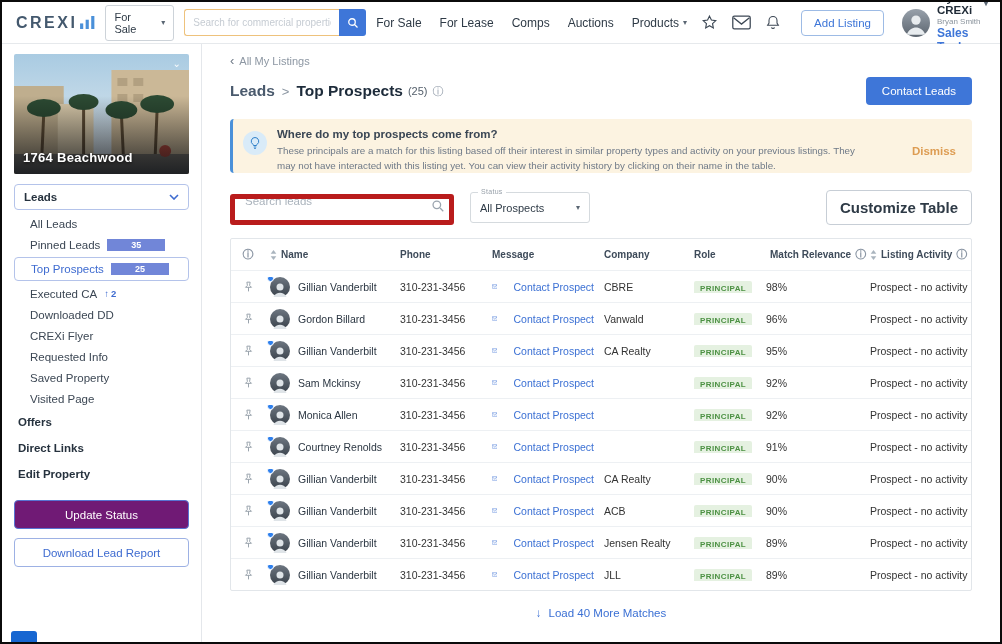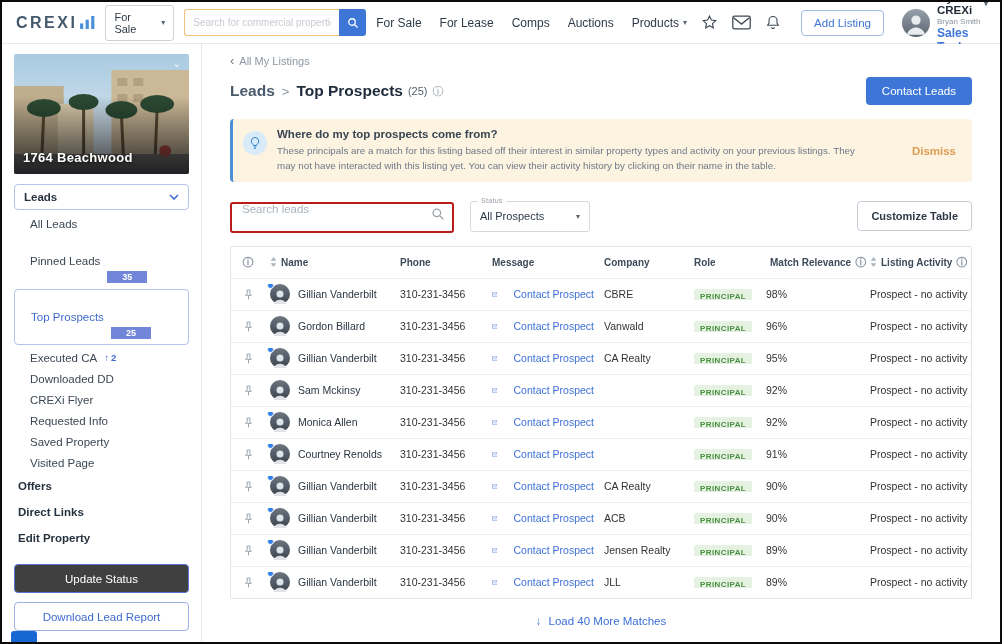--- a/index.html
+++ b/index.html
@@ -34,53 +34,53 @@
   .sidebar { width:200px; min-width:200px; border-right:1px solid #e4e7eb; padding:10px 12px 0; background:#fff; }
   .prop-image { position:relative; width:100%; height:120px; border-radius:2px; overflow:hidden; cursor:pointer; }
   .prop-image svg { display:block; width:100%; height:100%; }
   .prop-name { position:absolute; left:9px; bottom:9px; color:#fff; font-size:13px; font-weight:700; letter-spacing:.3px; text-shadow:0 1px 3px rgba(0,0,0,.65); }
   .img-chevron { position:absolute; top:4px; right:8px; color:rgba(255,255,255,.92); font-size:10px; }
   .menu { margin-top:10px; font-size:11.5px; color:#3c4754; }
   .menu-section { font-weight:700; color:#26323e; padding:7px 4px; cursor:pointer; }
   .leads-box { display:flex; align-items:center; justify-content:space-between; border:1px solid #b4c3ea; border-radius:4px; padding:6px 9px; font-weight:700; color:#26323e; cursor:pointer; margin:1px 0 3px; }
   .subitem { display:flex; align-items:center; gap:7px; padding:4.5px 4px 4.5px 16px; cursor:pointer; }
   .subitem.boxed { border:1px solid #b4c3ea; border-radius:4px; color:#3e6bd0; padding:5px 9px 5px 16px; margin:2px 0; }
-  .pill { background:#7186d8; color:#fff; font-size:9px; font-weight:700; padding:1px 15px; border-radius:0;margin-top:32px; }
+  .pill { background:#7186d8; color:#fff; font-size:9px; font-weight:700; padding:1px 24px; border-radius:0; }
   .delta { color:#3e6bd0; font-size:9.5px; font-weight:700; display:flex; gap:2px; align-items:center; }
   .side-btn { display:block; width:100%; height:29px; border-radius:4px; font-size:11.5px; cursor:pointer; font-family:inherit; }
-  .update-btn { margin-top:13px; background:#404040; border:1px solid #5873d2; color:#fff; }
+  .update-btn { margin-top:13px; background:#701a75; border:1px solid #5873d2; color:#fff; }
   .download-btn { margin-top:9px; background:#fff; border:1px solid #9db1e4; color:#3e6bd0; }
 
   
   .main { flex:1; padding:10px 28px 0; overflow:hidden; background:#fff; }
   .back-link { display:flex; align-items:center; gap:5px; font-size:11px; color:#8d97a3; cursor:pointer; width:max-content; }
   .back-link .chev { font-size:13px; color:#707b88; line-height:1; }
   .title-row { display:flex; align-items:center; margin-top:10px; }
   .bc-parent { font-size:15.5px; font-weight:700; color:#4a5a6d; cursor:pointer; }
   .bc-sep { font-size:13px; color:#8a95a1; margin:0 7px; }
   .bc-current { font-size:15.5px; font-weight:700; color:#1d2b3a; }
   .bc-count { font-size:11px; color:#55606c; margin-left:5px; }
   .info-i { color:#8a95a3; font-size:11px; margin-left:5px; cursor:pointer; }
   .contact-leads { margin-left:auto; background:#3e76d8; color:#fff; border:none; font-size:11.5px; padding:8px 16px; border-radius:4px; cursor:pointer; font-family:inherit; }
 
-  .banner { margin-top:14px; background:#fcf3e1; border-left:3px solid #4a90d9; border-radius:4px; display:flex; align-items:flex-start; gap:10px; padding:9px 16px 9px 10px; }
+  .banner { margin-top:14px; background:#fcf3e1; border-left:3px solid #4a90d9; border-radius:4px; display:flex; align-items:flex-start; gap:10px; padding:9px 16px 0 10px; }
   .bulb { width:24px; height:24px; border-radius:50%; background:#d9ebf8; display:flex; align-items:center; justify-content:center; flex:none; margin-top:3px; }
   .banner-title { font-size:11.5px; font-weight:700; color:#3a4654; }
   .banner-body { font-size:9.8px; color:#6e7987; line-height:1.55; margin-top:3px; max-width:590px; }
   .dismiss { margin-left:auto; align-self:center; color:#dd9c52; font-weight:700; font-size:11.5px; cursor:pointer; flex:none; }
 
   .filter-row { margin-top:17px; display:flex; align-items:center; gap:16px; }
   .leads-search { position:relative; width:224px; }
-  .leads-search input { width:100%; height:31px; border:2px solid #b91c1c; border-radius:3px; padding:0 30px 16px 10px; font-size:11.5px; outline:none; font-family:inherit; color:#333; }
+  .leads-search input { width:100%; height:31px; border:5px solid #b91c1c; border-radius:3px; padding:0 30px 16px 10px; font-size:11.5px; outline:none; font-family:inherit; color:#333; }
   .leads-search input::placeholder { color:#aab3bc; }
   .leads-search .mag { position:absolute; right:9px; top:8px; }
   .status-select { position:relative; min-width:120px; height:31px; border:1px solid #d5dade; border-radius:3px; display:flex; align-items:center; justify-content:space-between; gap:12px; padding:0 9px; cursor:pointer; }
   .status-label { position:absolute; top:-5px; left:7px; background:#fff; font-size:7px; color:#98a1aa; padding:0 3px; letter-spacing:.3px; }
   .status-value { font-size:11px; color:#2e3a46; }
-  .customize { margin-left:auto; background:#fff; border:1px solid #c7ced6; border-radius:4px; padding:8px 13px; font-size:11px; font-weight:700; color:#2e3a46; cursor:pointer; font-family:inherit; }
+  .customize { margin-left:auto; background:#fff; border:1px solid #c7ced6; border-radius:4px; padding:8px 13px; font-size:15px; font-weight:700; color:#2e3a46; cursor:pointer; font-family:inherit; }
 
   .table { margin-top:13px; border:1px solid #e2e6ea; border-radius:2px; }
   .thead, .trow { display:grid; grid-template-columns:34px 130px 92px 112px 90px 72px 104px 1fr; align-items:center; }
   .thead { height:31px; font-size:10px; font-weight:700; color:#3e4b5a; }
   .th { display:flex; align-items:center; gap:4px; padding:0 5px; white-space:nowrap; }
   .th.center { justify-content:center; }
   .trow { height:32px; border-top:1px solid #edf0f3; font-size:10.5px; color:#333; }
   .cell { padding:0 5px; white-space:nowrap; overflow:hidden; }
   .pin-cell { display:flex; justify-content:center; cursor:pointer; }
   .name-cell { display:flex; align-items:center; gap:8px; }

